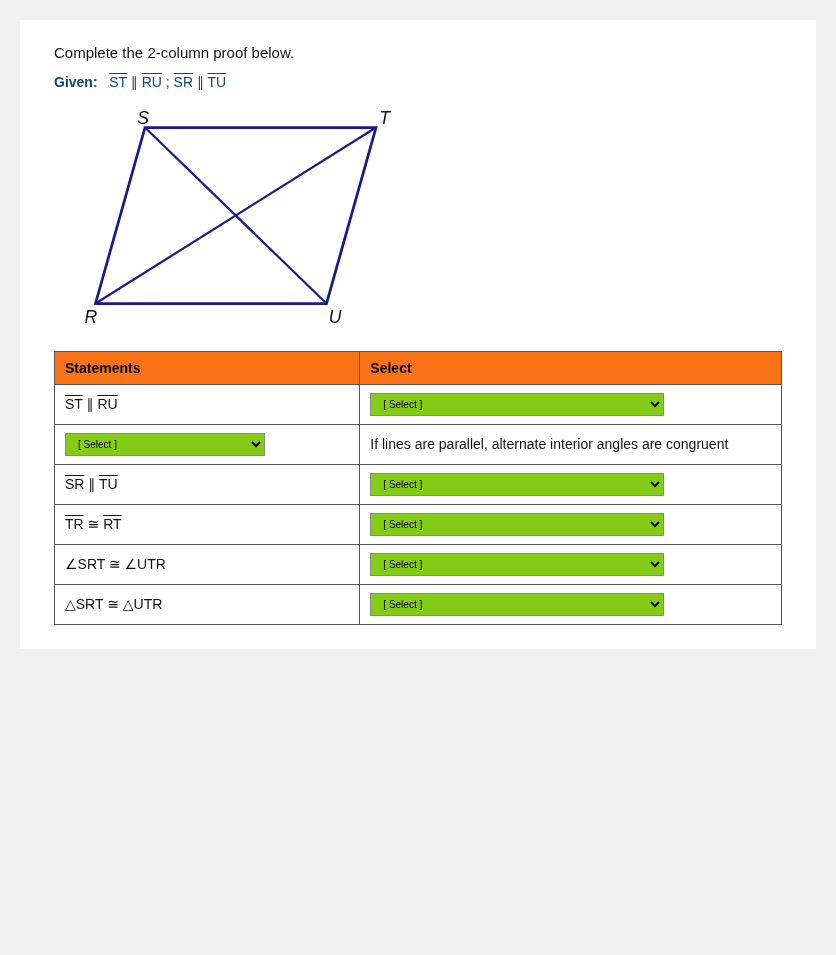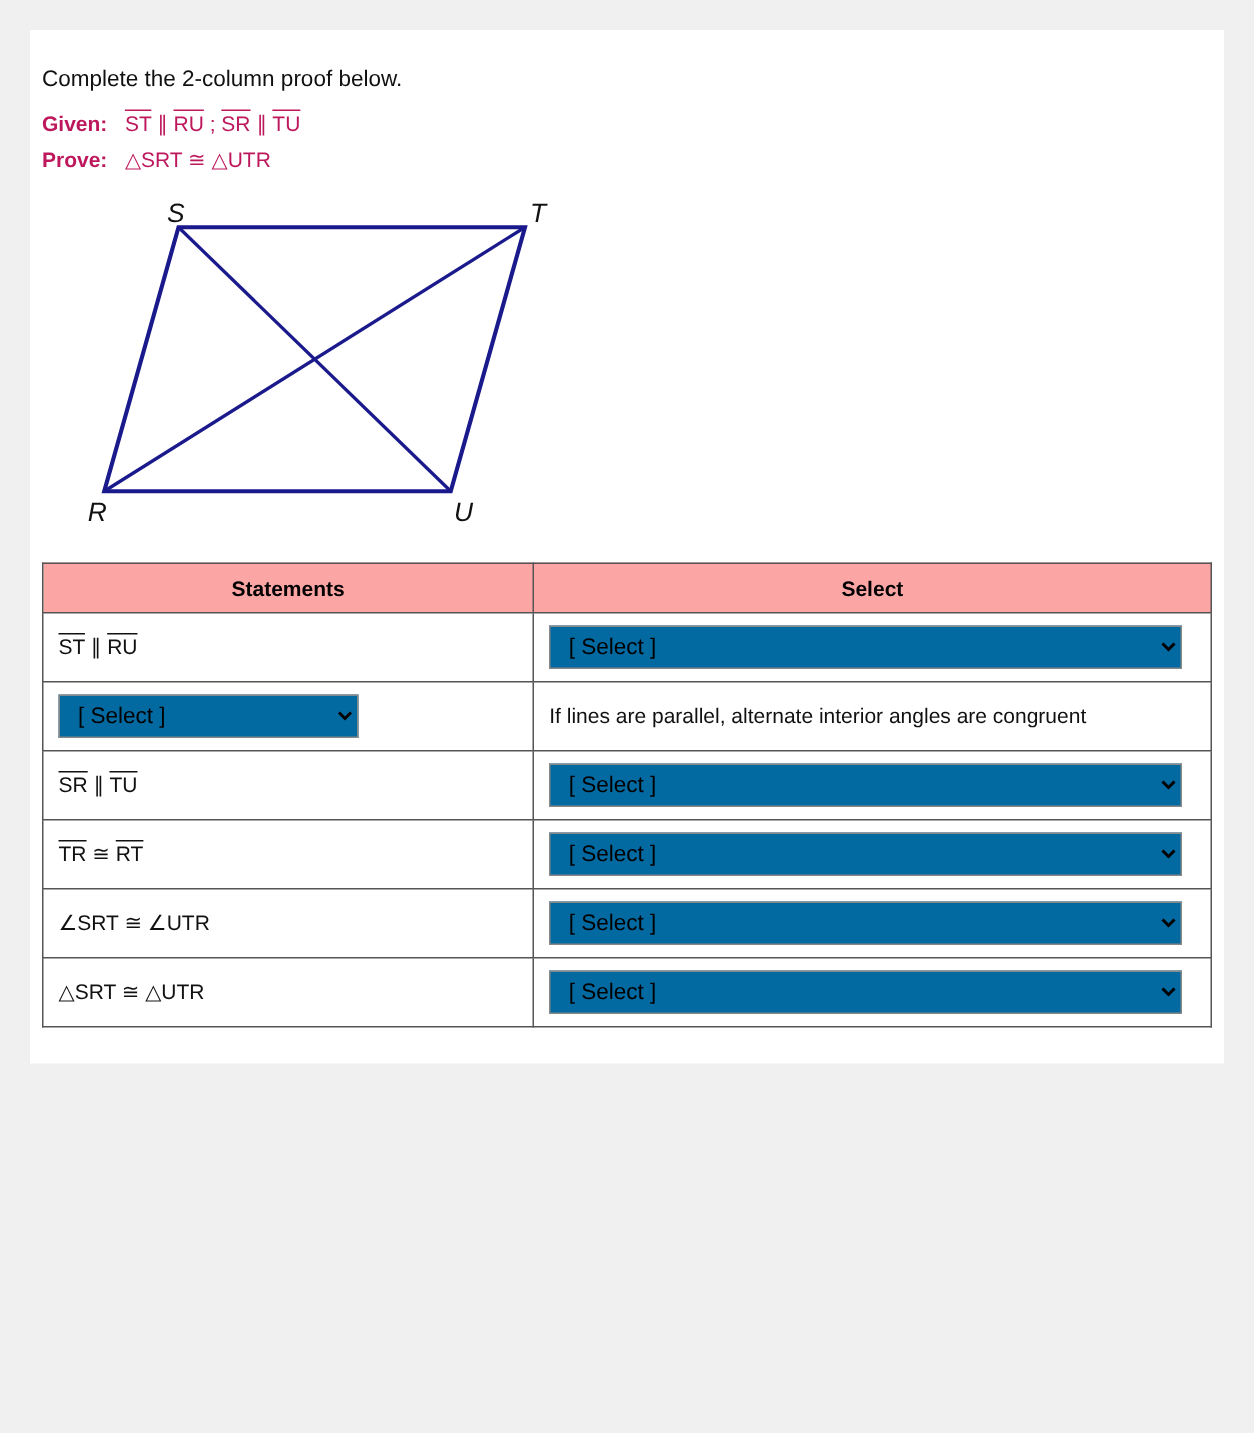--- a/index.html
+++ b/index.html
@@ -5,35 +5,35 @@
     * { box-sizing: border-box; margin: 0; padding: 0; }
     body {
       font-family: Arial, sans-serif;
       background: #f0f0f0;
       padding: 20px;
       width: 836px;
       min-height: 955px;
     }
     .page {
       background: #fff;
-      padding: 24px 8px;
+      padding: 24px 34px;
       max-width: 800px;
     }
     .instructions {
       font-size: 15px;
       margin-bottom: 10px;
       color: #111;
     }
     .given-prove {
       margin-bottom: 16px;
       line-height: 1.7;
     }
     .given-prove .line {
       font-size: 14px;
-      color: #be185d;
+      color: #0c4a6e;
     }
     .overline {
       text-decoration: overline;
     }
     .diagram-container {
       display: flex;
       justify-content: flex-start;
       margin-bottom: 20px;
       padding-left: 30px;
     }
@@ -45,71 +45,66 @@
       width: 100%;
       border-collapse: collapse;
       border: 1.5px solid #555;
     }
     .proof-table th, .proof-table td {
       border: 1.5px solid #555;
       padding: 8px 10px;
       vertical-align: middle;
     }
     .proof-table th {
-      text-align: center;
+      text-align: left;
       font-weight: bold;
       font-size: 14px;
-      background: #fca5a5;
+      background: #f97316;
     }
     .proof-table td {
       font-size: 14px;
       color: #111;
     }
     .stmt-col {
       width: 42%;
     }
     .rsn-col {
       width: 58%;
     }
     .select-wrapper {
       display: flex;
       align-items: center;
       gap: 4px;
     }
     select.reason-select {
       border: 1px solid #888;
       padding: 4px 8px;
-      font-size: 15px;
+      font-size: 10px;
       min-width: 200px;
-      background: #0369a1;
+      background: #84cc16;
       cursor: pointer;
       appearance: auto;
     }
   </style>
 </head>
 <body>
 
 <div class="page">
   <div class="instructions">
     <span>Complete the 2-column proof below.</span>
   </div>
 
   <div class="given-prove">
     <div class="line">
       <strong>Given:</strong>
       &nbsp;
       <span>
         <span class="overline">ST</span> ∥ <span class="overline">RU</span> ; <span class="overline">SR</span> ∥ <span class="overline">TU</span>
       </span>
     </div>
-    <div class="line">
-      <strong>Prove:</strong>
-      &nbsp;
-      <span>△SRT ≅ △UTR</span>
-    </div>
   </div>
 
   <div class="diagram-container">
     <svg class="diagram" viewBox="0 0 290 200">
 
       <polygon points="55,15 265,15 220,175 10,175" fill="none" stroke="#1a1a8c" stroke-width="2.5"></polygon>
 
       <line x1="55" y1="15" x2="220" y2="175" stroke="#1a1a8c" stroke-width="2"></line>
       <line x1="265" y1="15" x2="10" y2="175" stroke="#1a1a8c" stroke-width="2"></line>
 

